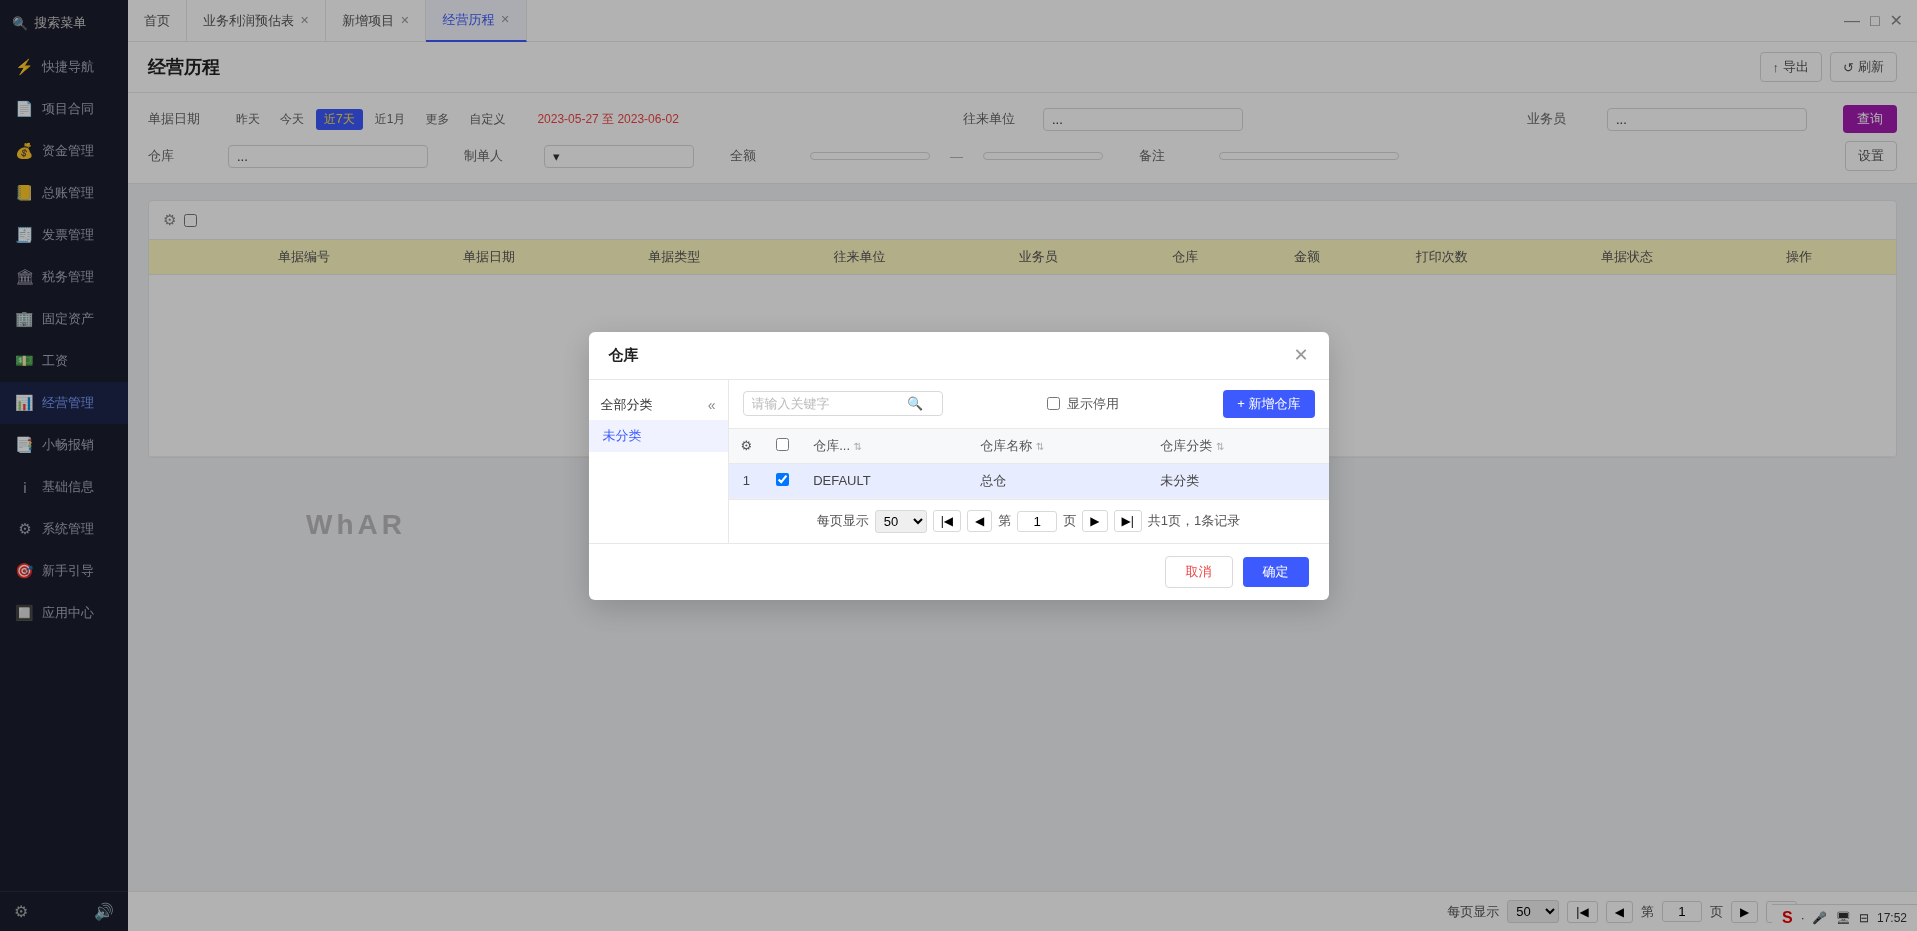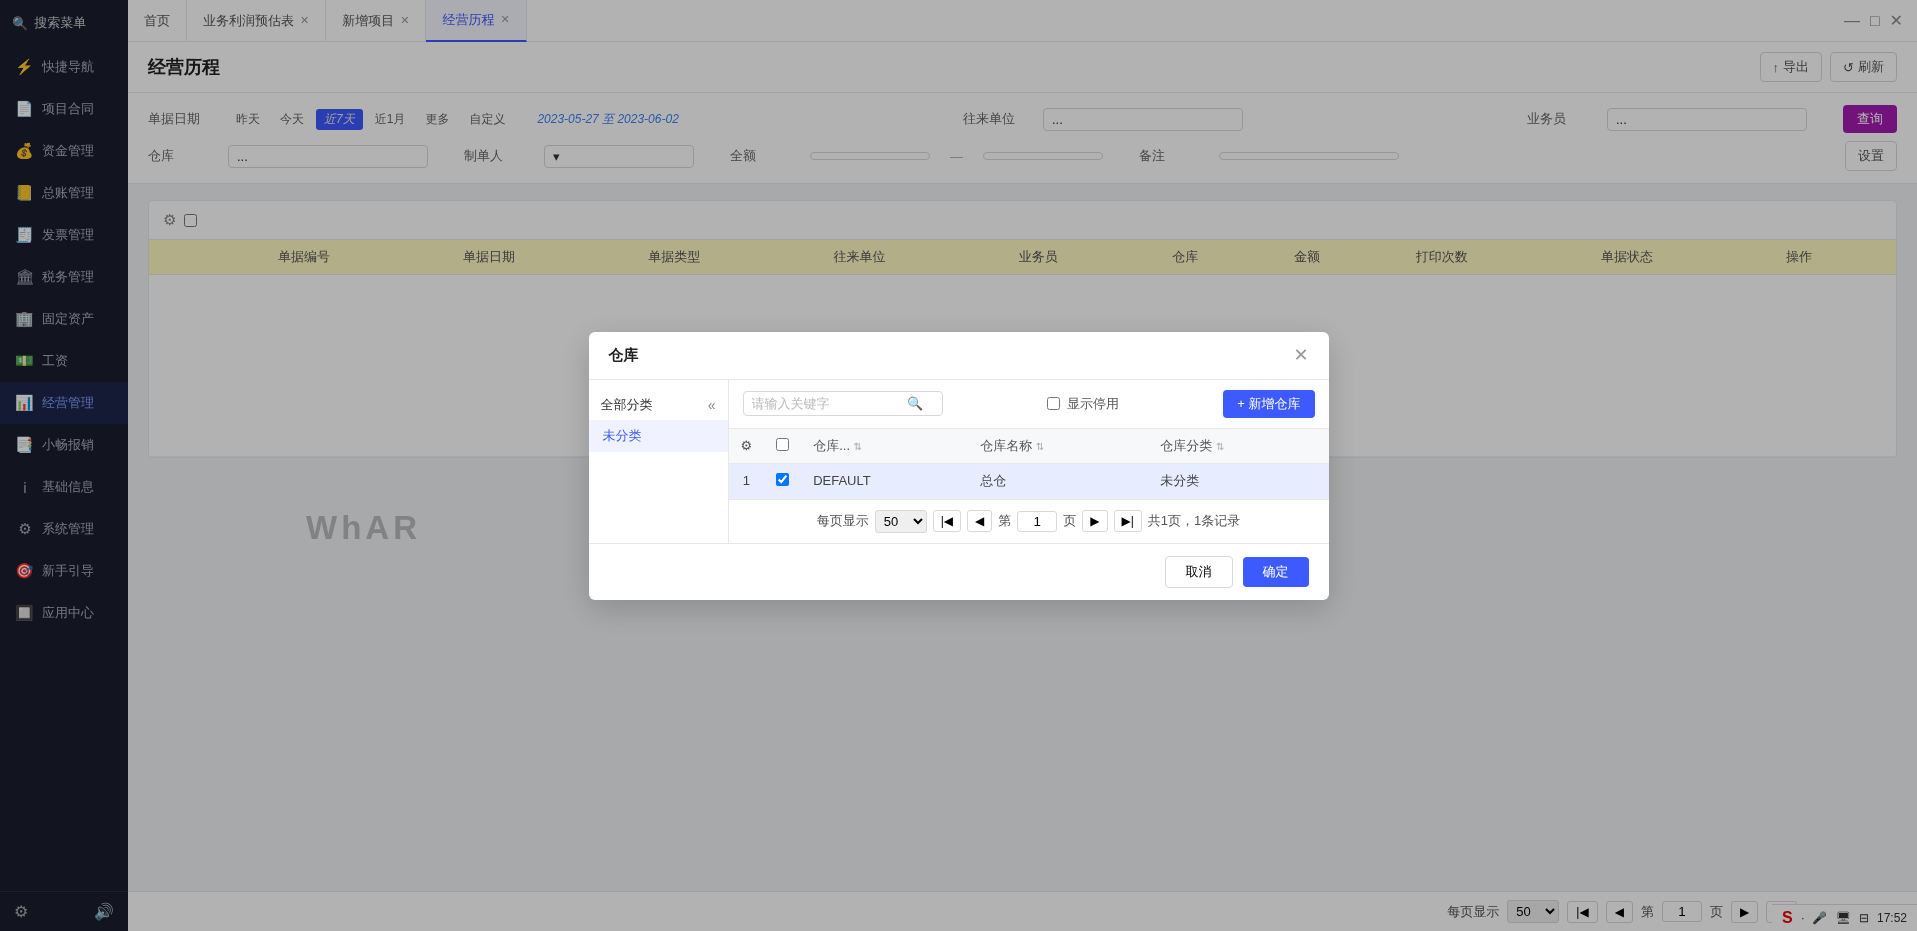--- a/index.html
+++ b/index.html
@@ -45,22 +45,22 @@
     .btn-primary { background: #a21caf; color: #fff; border: none; padding: 5px 14px; border-radius: 4px; cursor: pointer; font-size: 13px; }
 
     
     .filter-area {
       background: #fff; padding: 12px 20px; border-bottom: 1px solid #e8e8e8;
     }
     .filter-row { display: flex; align-items: center; gap: 20px; margin-bottom: 8px; }
     .filter-label { color: #666; font-size: 13px; min-width: 60px; }
     .date-tabs { display: flex; gap: 4px; }
     .date-tab { padding: 2px 8px; font-size: 12px; color: #666; cursor: pointer; border-radius: 3px; }
-    .date-tab.active { background: #3d5afe; color: #e5e5e5; border-radius: 3px; font-style: italic; }
-    .date-range { font-size: 12px; color: #3b82f6; margin-left: 4px; font-style: italic; }
+    .date-tab.active { background: #3d5afe; color: #fde047; border-radius: 3px; }
+    .date-range { font-size: 12px; color: #ef4444; margin-left: 4px; }
     .filter-input-wrap { display: flex; align-items: center; gap: 6px; border: 1px solid #d9d9d9; border-radius: 4px; padding: 3px 8px; min-width: 200px; }
     .filter-select-wrap { display: flex; align-items: center; border: 1px solid #d9d9d9; border-radius: 4px; padding: 3px 8px; min-width: 150px; }
     .filter-amount { border: 1px solid #d9d9d9; border-radius: 4px; padding: 3px 8px; min-width: 120px; color: #999; font-size: 13px; }
     .filter-dash { color: #aaa; }
 
     .filter-row2 { display: flex; align-items: center; gap: 20px; }
 
     
     .content-area { flex: 1; padding: 16px 20px; overflow: auto; position: relative; }
     .table-container { background: #fff; border-radius: 4px; border: 1px solid #e8e8e8; }
@@ -122,24 +122,24 @@
     .modal-table tr.selected td { background: #e8ecff; }
     .col-setting { width: 28px; text-align: center; }
     .col-check { width: 28px; text-align: center; }
     
     .modal-pagination { display: flex; align-items: center; justify-content: center; gap: 6px; padding: 10px; border-top: 1px solid #e8e8e8; font-size: 13px; color: #555; }
     .modal-page-btn { border: 1px solid #d9d9d9; background: #fff; padding: 3px 7px; border-radius: 3px; cursor: pointer; font-size: 12px; }
     .modal-page-input { width: 40px; border: 1px solid #d9d9d9; border-radius: 3px; text-align: center; padding: 2px 4px; }
     .modal-page-size { border: 1px solid #d9d9d9; border-radius: 3px; padding: 2px 4px; font-size: 13px; }
     
     .modal-footer { display: flex; align-items: center; justify-content: flex-end; gap: 10px; padding: 12px 20px; border-top: 1px solid #e8e8e8; }
-    .btn-cancel { border: 1px solid #d9d9d9; background: #fff; padding: 6px 20px; border-radius: 4px; cursor: pointer; font-size: 13px; color: #000000; }
+    .btn-cancel { border: 1px solid #d9d9d9; background: #fff; padding: 6px 20px; border-radius: 4px; cursor: pointer; font-size: 13px; color: #ef4444; }
     .btn-confirm { background: #3d5afe; color: #fff; border: none; padding: 6px 20px; border-radius: 4px; cursor: pointer; font-size: 13px; }
 
-    .whar-text { position: absolute; left: 178px; top: 325px; font-size: 33px; color: #bbb; font-weight: bold; letter-spacing: 4px; pointer-events: none; z-index: 1; }
+    .whar-text { position: absolute; left: 178px; top: 325px; font-size: 28px; color: #bbb; font-weight: bold; letter-spacing: 4px; pointer-events: none; z-index: 1; }
   </style>
 </head>
 <body>
 
 <div class="sidebar">
   <div class="sidebar-search">
     <span>🔍</span>
     <span>搜索菜单</span>
   </div>
   <div id="sidebar-items">

